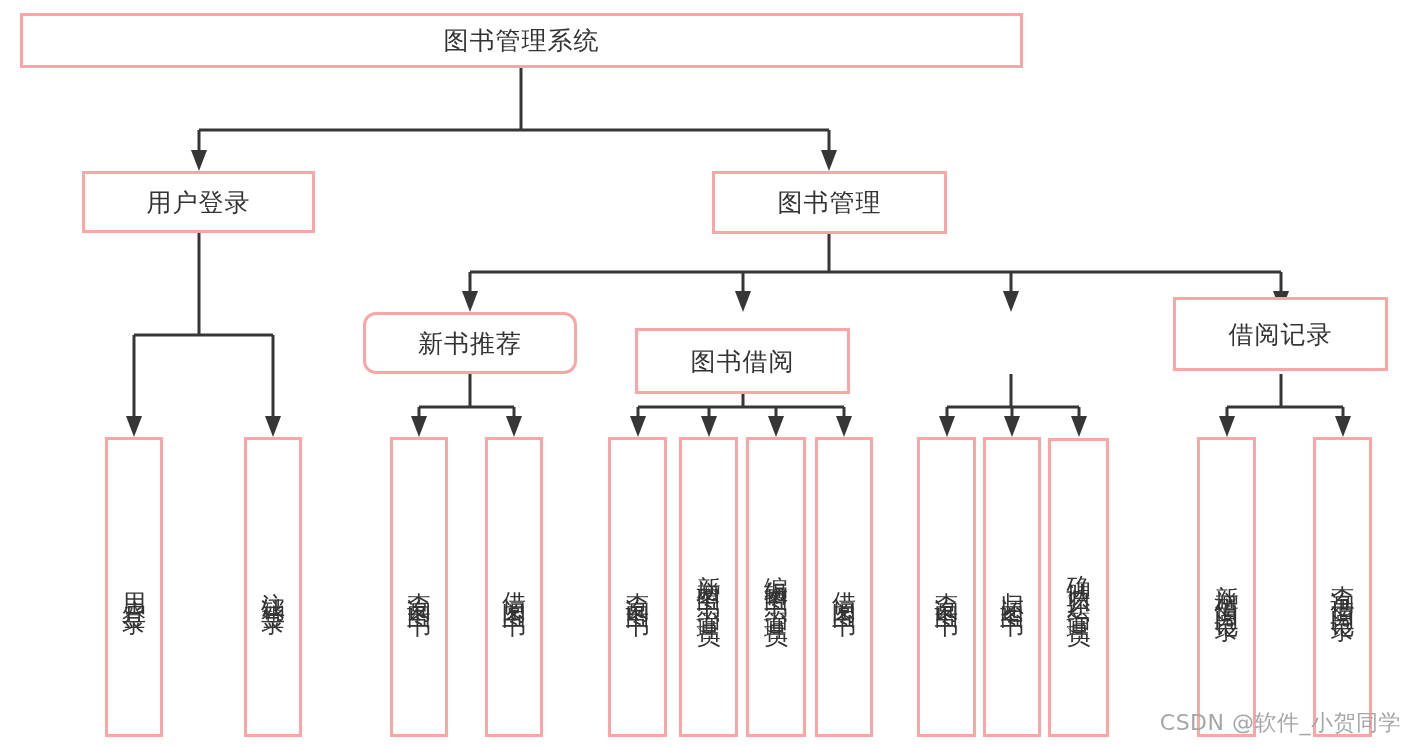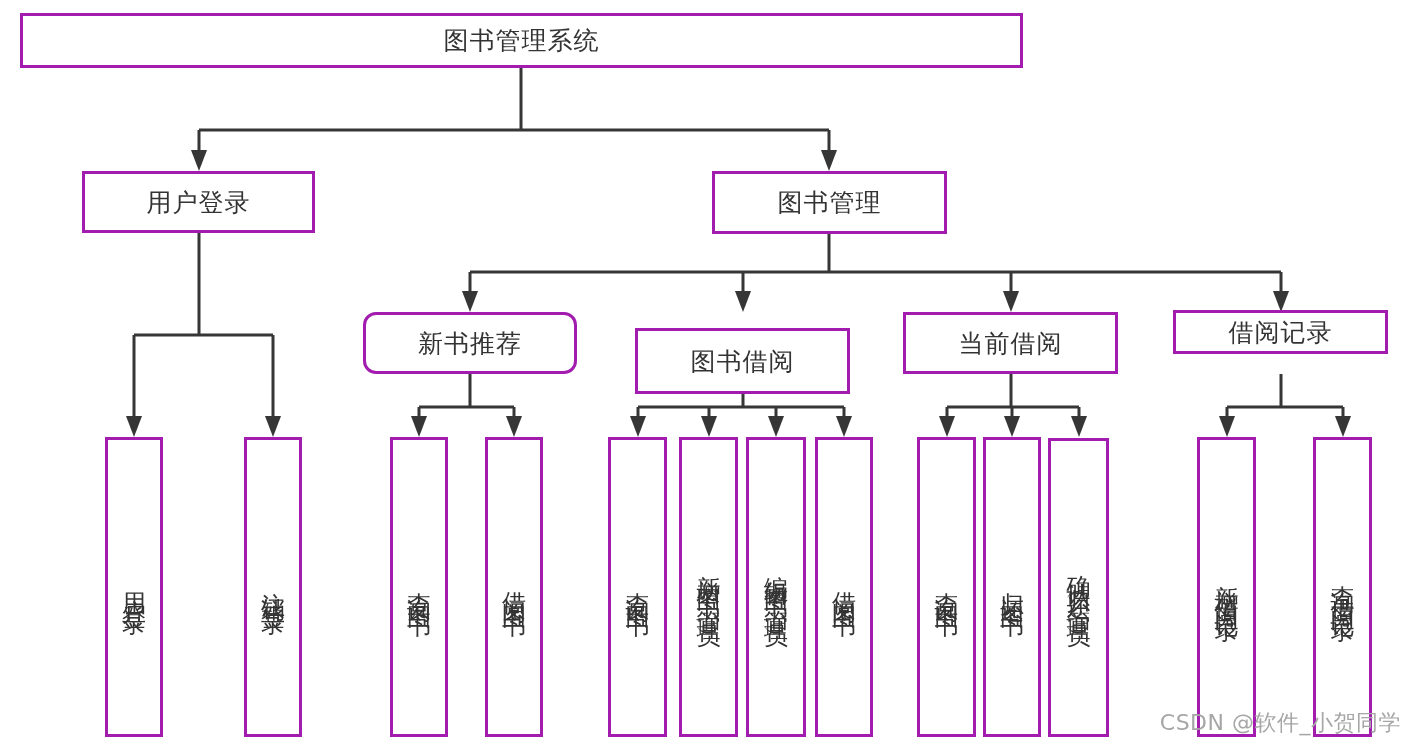--- a/index.html
+++ b/index.html
@@ -19,21 +19,21 @@
     position: absolute;
     left: 0;
     top: 0;
     width: 1405px;
     height: 747px;
   }
   .node {
     position: absolute;
     box-sizing: border-box;
     background: #ffffff;
-    border: 3px solid #a21caf;
+    border: 3px solid #fca5a5;
     color: #333333;
     display: flex;
     align-items: center;
     justify-content: center;
     font-size: 25px;
     letter-spacing: 1px;
     line-height: 1;
     white-space: nowrap;
   }
   .vnode {
@@ -99,22 +99,21 @@
     </g>
   </svg>
 
   <div class="node" style="left:20px; top:13px; width:1003px; height:55px;">图书管理系统</div>
 
   <div class="node" style="left:82px; top:171px; width:233px; height:62px;">用户登录</div>
   <div class="node" style="left:712px; top:171px; width:235px; height:63px;font-family:Liberation Serif, serif;">图书管理</div>
 
   <div class="node" style="left:363px; top:312px; width:214px; height:62px;border-radius:13px;">新书推荐</div>
   <div class="node" style="left:635px; top:328px; width:215px; height:66px;">图书借阅</div>
-  <div class="node" style="left:903px; top:312px; width:215px; height:62px;">当前借阅</div>
-  <div class="node" style="left:1173px; top:310px; width:215px; height:44px;">借阅记录</div>
+  <div class="node" style="left:1173px; top:297px; width:215px; height:74px;">借阅记录</div>
 
   <div class="node vnode" style="left:105px; top:437px; width:58px; height:300px;">用户登录</div>
   <div class="node vnode" style="left:244px; top:437px; width:58px; height:300px;">注销登录</div>
 
   <div class="node vnode" style="left:390px; top:437px; width:58px; height:300px;">查询图书</div>
   <div class="node vnode" style="left:485px; top:437px; width:58px; height:300px;">借阅图书</div>
 
   <div class="node vnode" style="left:608px; top:437px; width:59px; height:300px;">查询图书</div>
   <div class="node vnode" style="left:679px; top:437px; width:59px; height:300px;">新增图书（管理员）</div>
   <div class="node vnode" style="left:746px; top:437px; width:60px; height:300px;">编辑图书（管理员）</div>

